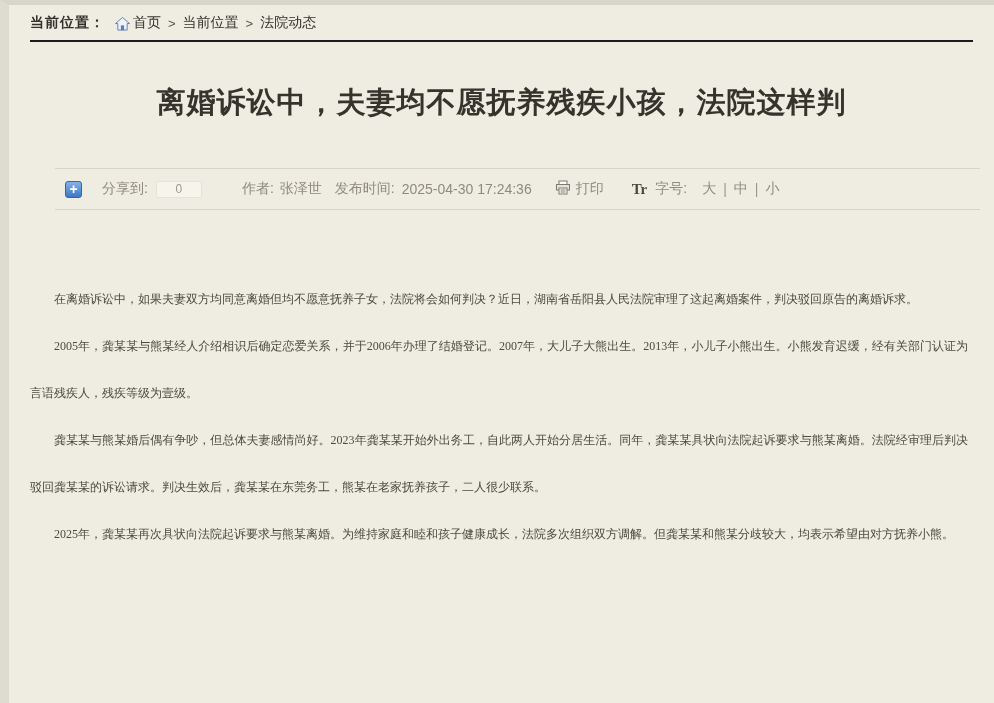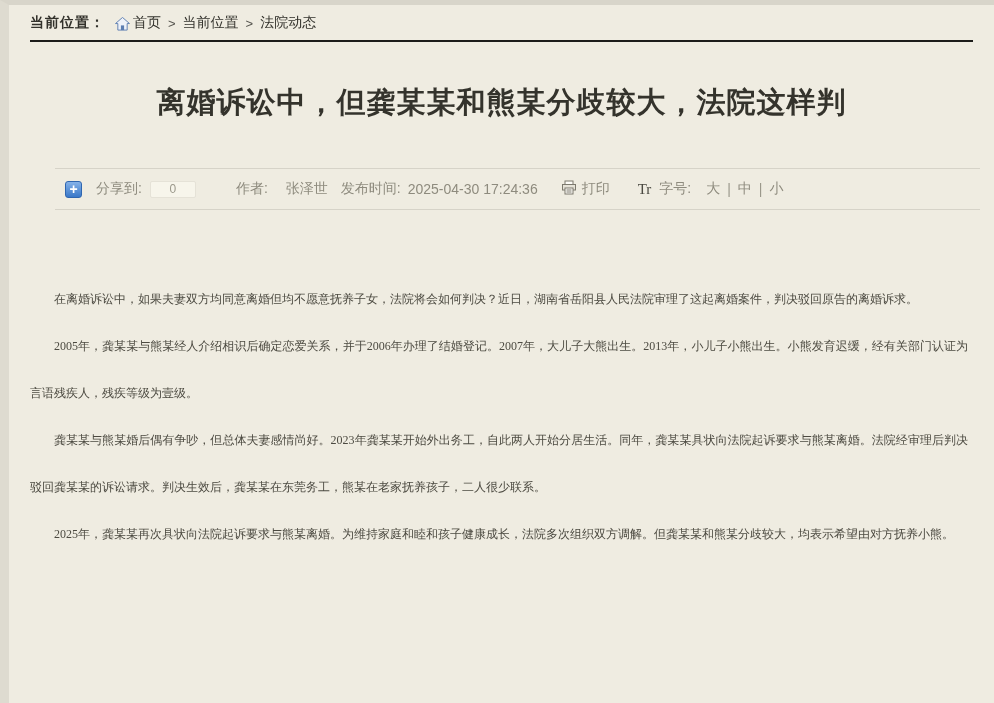--- a/index.html
+++ b/index.html
@@ -60,42 +60,42 @@
     border: 1px solid #2F66B0;
     color: #fff;
     font-weight: bold;
     font-size: 14px;
     line-height: 14px;
     text-align: center;
     display: inline-block;
     cursor: pointer;
     flex: none;
   }
-  .share-label { margin: 0 8px 0 14px; }
+  .share-label { margin: 0 8px 0 20px; }
   .share-count {
     width: 46px; height: 17px;
     background: #F7F5EB;
     border: 1px solid #E5E2D7;
     border-radius: 2px;
     color: #9B988B;
     font-size: 12px;
     text-align: center;
     line-height: 15px;
     display: inline-block;
   }
   .author-label { margin-left: 40px; text-align: center; }
-  .author-name { margin-left: 18px; }
+  .author-name { margin-left: 6px; }
   .publish-label { margin-left: 13px; }
   .publish-time { margin-left: 7px; }
   .print-group { display: flex; margin-left: 23px; cursor: pointer; color: #8E8B7E; }
   .printer-icon { display: inline-flex; margin-right: 5px; }
   .font-group { display: flex; align-items: center; margin-left: 28px; }
   .tr-icon {
     font-family: "Liberation Serif", "DejaVu Serif", serif;
-    font-weight: normal;
+    font-weight: bold;
     color: #4A4941;
     font-size: 15px;
     margin-right: 8px;
   }
   .size-label { margin-right: 8px; }
   .size-link { cursor: pointer; margin: 0 7px; color: #8E8B7E; }
   .size-sep { color: #9B988B; }
   
   .content {
     padding: 66px 26px 0 21px;
@@ -121,21 +121,21 @@
     </span>
     <a class="bc-link">首页</a>
     <span class="bc-sep">&gt;</span>
     <a class="bc-link">当前位置</a>
     <span class="bc-sep">&gt;</span>
     <a class="bc-link">法院动态</a>
   </div>
 
   <div class="rule"></div>
 
-  <h1 class="title">离婚诉讼中，但龚某某和熊某分歧较大，法院这样判</h1>
+  <h1 class="title">离婚诉讼中，夫妻均不愿抚养残疾小孩，法院这样判</h1>
 
   <div class="meta">
     <span class="share-icon">+</span>
     <span class="share-label">分享到:</span>
     <span class="share-count">0</span>
     <span class="author-label">作者:</span>
     <span class="author-name">张泽世</span>
     <span class="publish-label">发布时间:</span>
     <span class="publish-time">2025-04-30 17:24:36</span>
     <span class="print-group">

